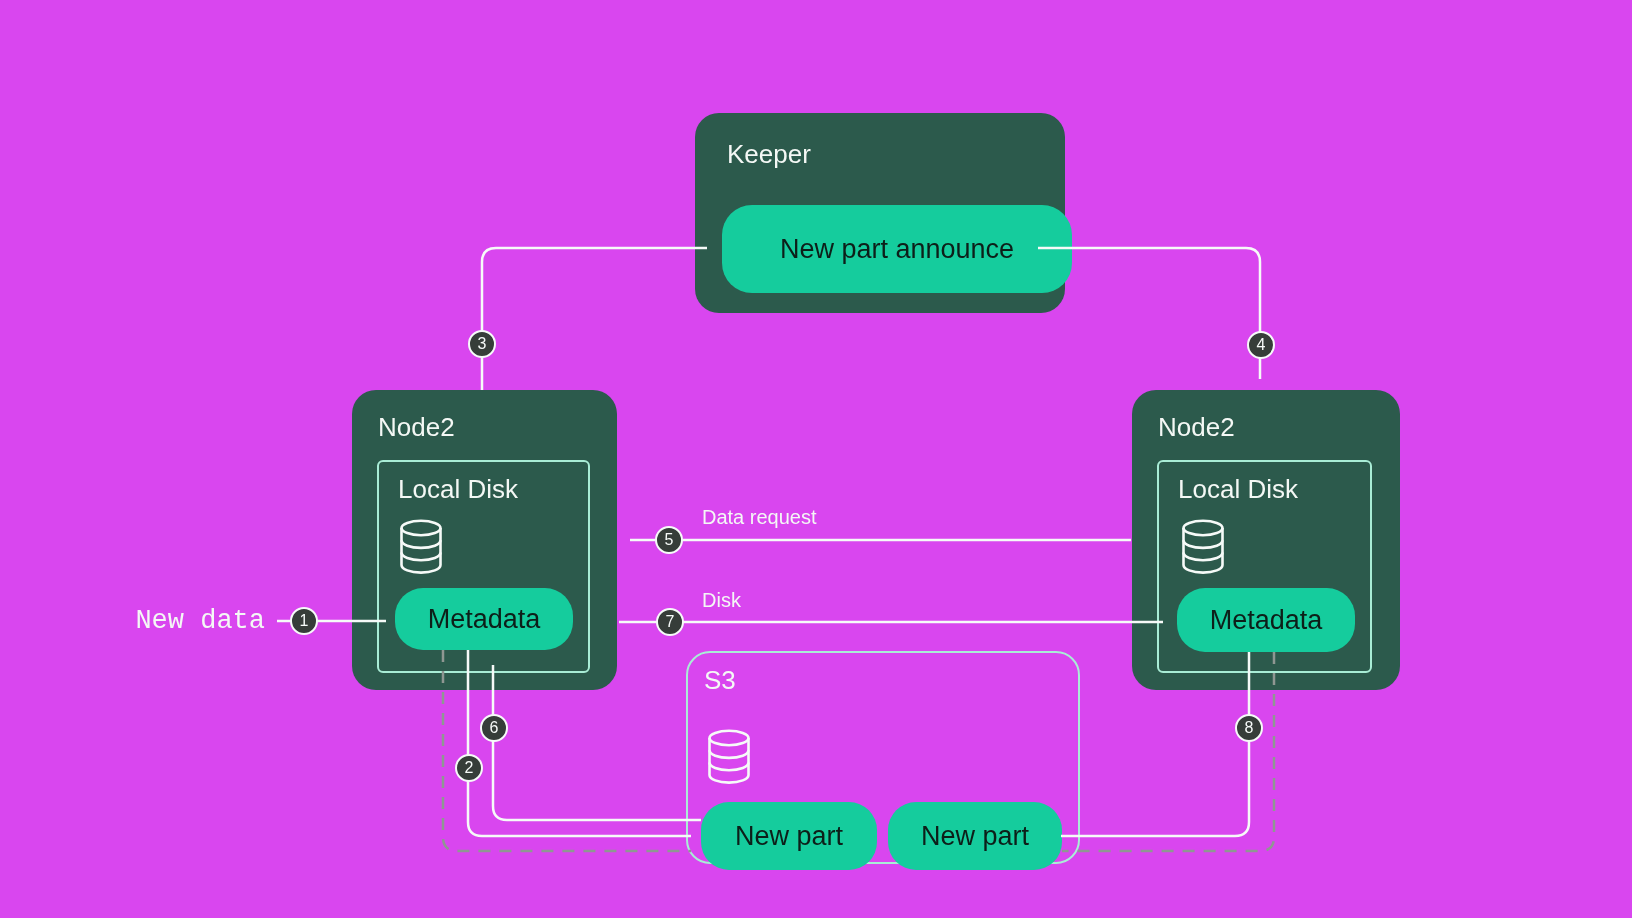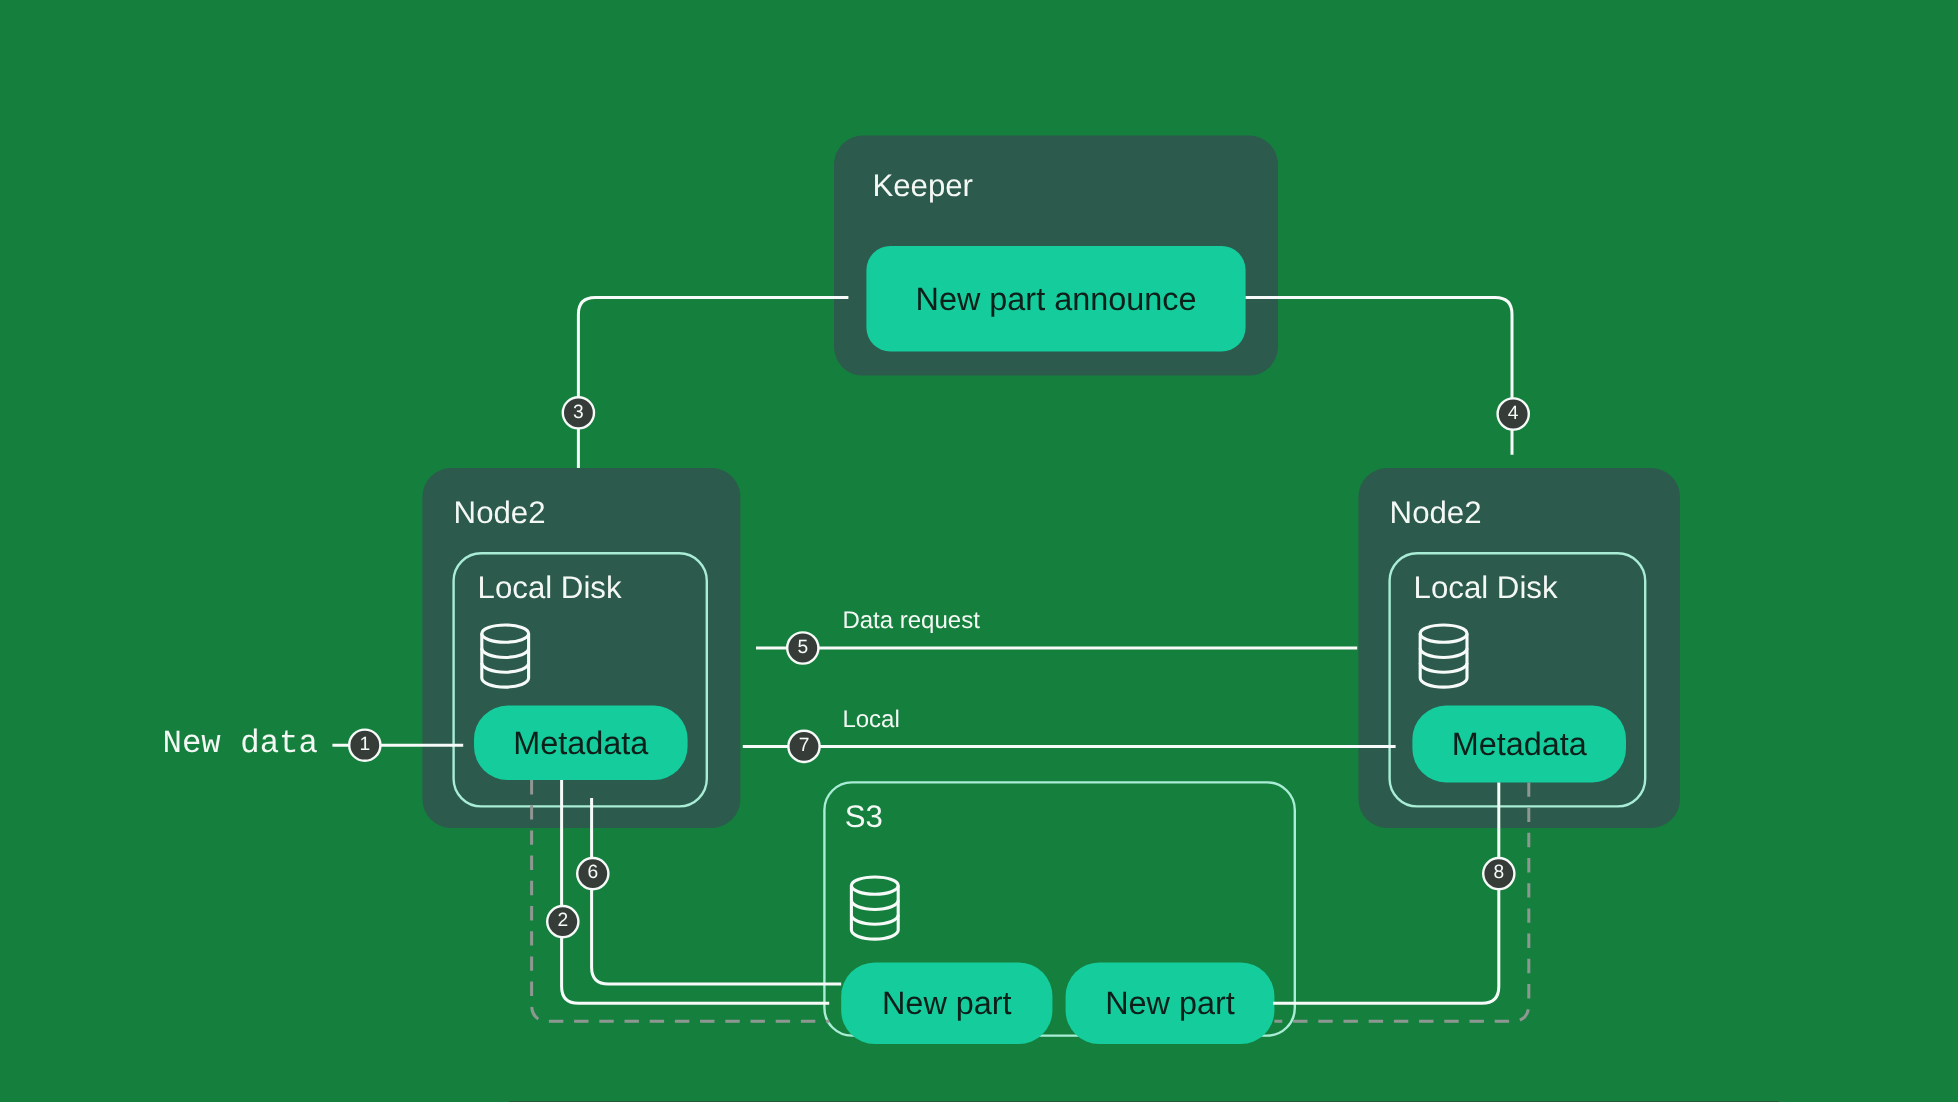--- a/index.html
+++ b/index.html
@@ -3,21 +3,21 @@
 <meta charset="utf-8">
 <style>
   * { margin: 0; padding: 0; box-sizing: border-box; }
   html, body { background: #363d39; }
   body { font-family: "Liberation Sans", sans-serif; }
 
   .stage {
     position: relative;
     width: 1632px;
     height: 918px;
-    background: #15803d;
+    background: #d946ef;
     overflow: hidden;
   }
 
   
   .panel {
     position: absolute;
     background: #2c5a4c;
     border-radius: 24px;
     z-index: 1;
   }
@@ -32,21 +32,21 @@
     line-height: 30px;
   }
   #keeper .panel-title     { left: 32px; top: 26px; }
   #node-left .panel-title  { left: 26px; top: 22px; }
   #node-right .panel-title { left: 26px; top: 22px; }
 
   
   .outline-box {
     position: absolute;
     border: 2px solid #a9edd6;
-    border-radius: 24px;
+    border-radius: 6px;
     background: transparent;
     z-index: 2;
   }
   #disk-left  { left: 377px;  top: 460px; width: 213px; height: 213px; }
   #disk-right { left: 1157px; top: 460px; width: 215px; height: 213px; }
   #s3-box     { left: 686px;  top: 651px; width: 394px; height: 213px; border-radius: 24px; }
 
   .outline-title {
     position: absolute;
     color: #f4f8f5;
@@ -62,21 +62,21 @@
     position: absolute;
     background: #15cc9d;
     border-radius: 28px;
     display: flex;
     align-items: center;
     justify-content: center;
     color: #0d1f19;
     font-size: 27px;
     z-index: 3;
   }
-  #chip-announce   { left: 722px;  top: 205px; width: 316px; height: 88px; border-radius: 20px; }
+  #chip-announce   { left: 722px;  top: 205px; width: 350px; height: 88px; border-radius: 30px; }
   #chip-meta-left  { left: 395px;  top: 588px; width: 178px; height: 62px; }
   #chip-meta-right { left: 1177px; top: 588px; width: 178px; height: 64px; }
   #chip-newpart-1  { left: 701px;  top: 802px; width: 176px; height: 68px; }
   #chip-newpart-2  { left: 888px;  top: 802px; width: 174px; height: 68px; }
 
   
   .db-icon { position: absolute; z-index: 3; }
   #db-left  { left: 398px;  top: 518px; }
   #db-right { left: 1180px; top: 518px; }
   #db-s3    { left: 706px;  top: 728px; }
@@ -212,15 +212,15 @@
   <div class="badge" id="badge-2">2</div>
   <div class="badge" id="badge-3">3</div>
   <div class="badge" id="badge-4">4</div>
   <div class="badge" id="badge-5">5</div>
   <div class="badge" id="badge-6">6</div>
   <div class="badge" id="badge-7">7</div>
   <div class="badge" id="badge-8">8</div>
 
   <div class="flow-label" id="label-new-data">New data</div>
   <div class="flow-label" id="label-data-request">Data request</div>
-  <div class="flow-label" id="label-data">Local</div>
+  <div class="flow-label" id="label-data">Disk</div>
 
 </div>
 
 </body></html>

